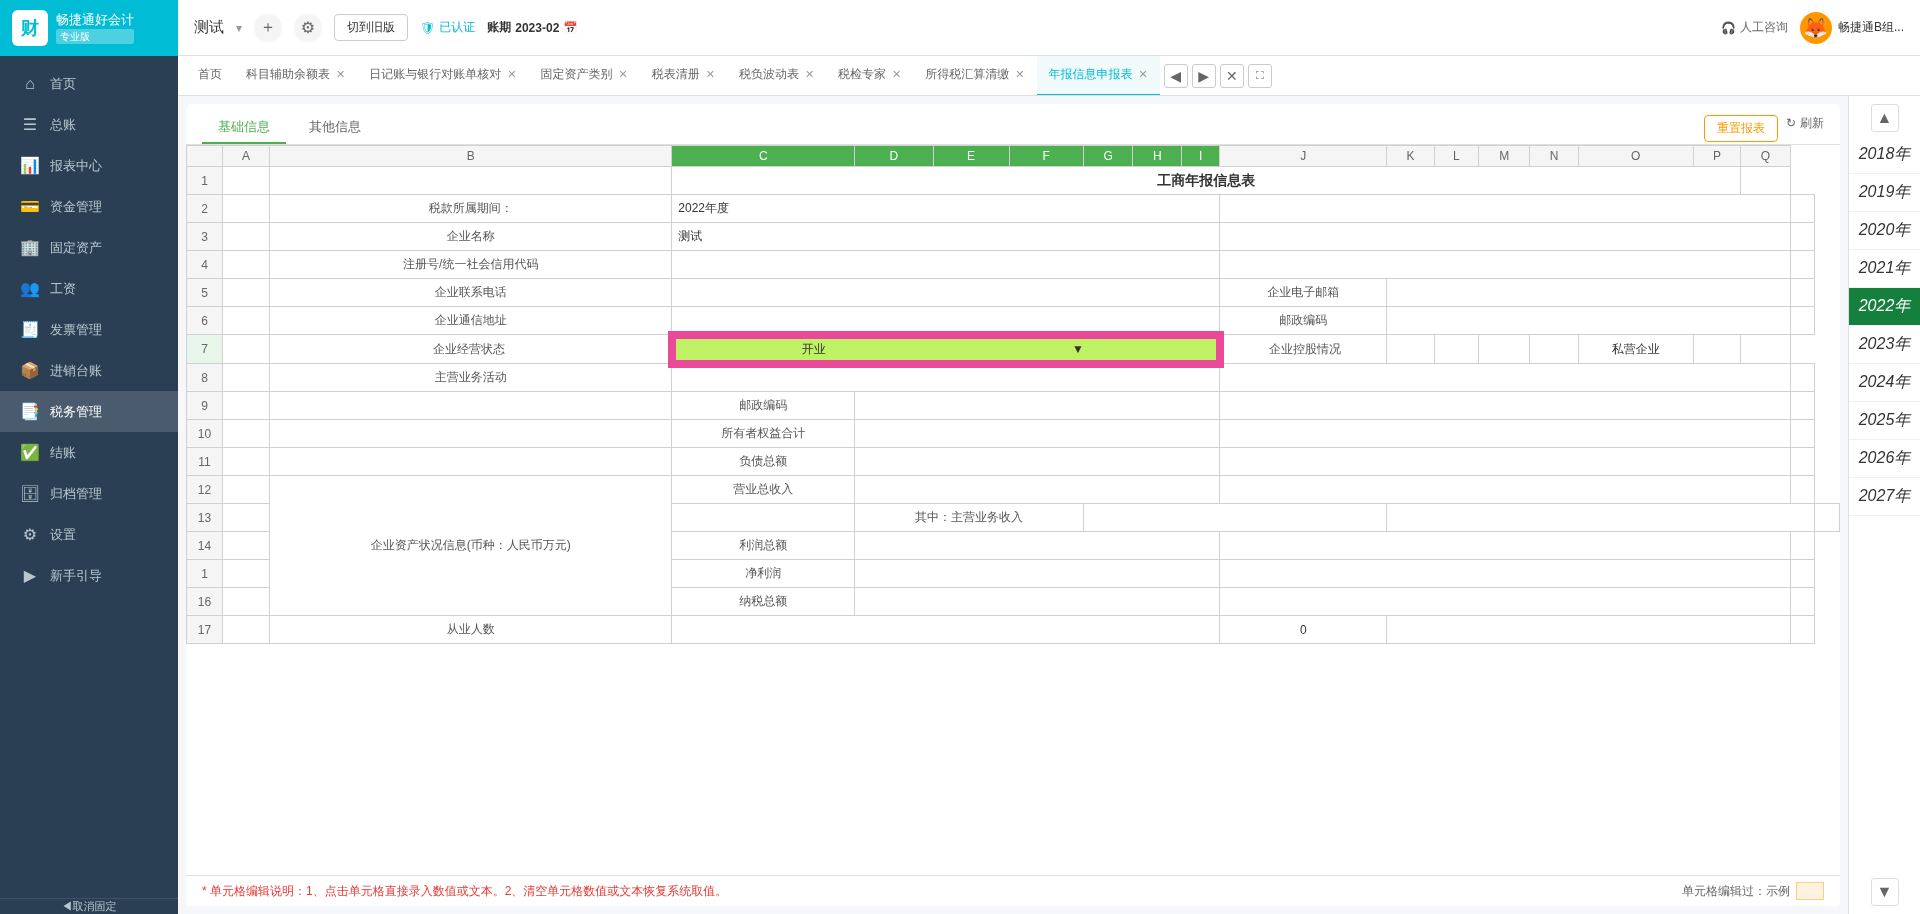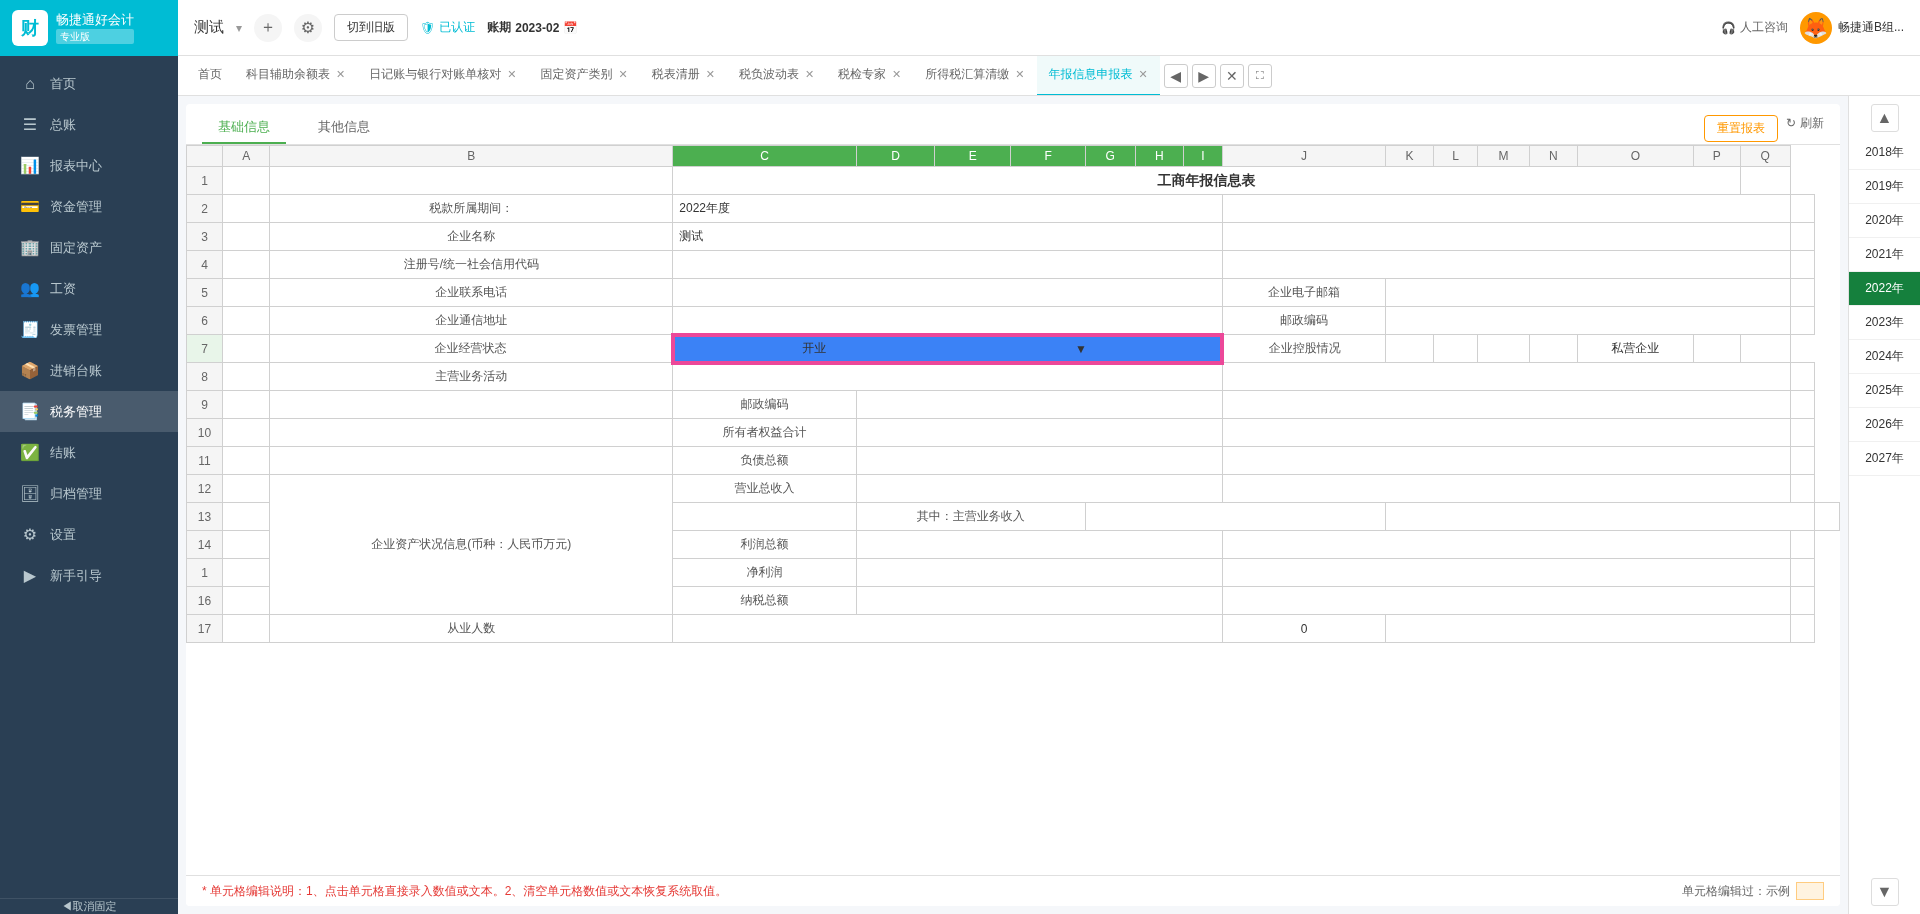--- a/index.html
+++ b/index.html
@@ -43,52 +43,52 @@
     .tabbar-nav { display: flex; align-items: center; gap: 4px; margin-left: 4px; }
     .tabbar-nav-btn { width: 24px; height: 24px; border: 1px solid #ccc; background: white; border-radius: 3px; cursor: pointer; display: flex; align-items: center; justify-content: center; font-size: 14px; color: #666; }
 
     
     .content { flex: 1; display: flex; overflow: hidden; background: #f5f7fa; }
 
     
     .sheet-container { flex: 1; display: flex; flex-direction: column; overflow: hidden; background: white; margin: 8px; border-radius: 4px; }
 
     
-    .subtab-bar { display: flex; align-items: center; padding: 8px 16px 0; border-bottom: 1px solid #e0e0e0; gap: 16px; }
+    .subtab-bar { display: flex; align-items: center; padding: 8px 16px 0; border-bottom: 1px solid #e0e0e0; gap: 7px; }
     .subtab { padding: 6px 16px; font-size: 13px; color: #666; cursor: pointer; border-bottom: 2px solid transparent; }
     .subtab.active { color: #4caf50; border-bottom: 2px solid #4caf50; }
     .subtab-actions { margin-left: auto; display: flex; gap: 8px; align-items: flex-start; }
     .btn-reset { border: 1px solid #ff9800; color: #ff9800; background: white; padding: 4px 12px; border-radius: 4px; cursor: pointer; font-size: 12px; }
     .btn-refresh { border: none; background: none; color: #666; cursor: pointer; font-size: 12px; display: flex; align-items: center; gap: 4px; }
 
     
     .spreadsheet-wrapper { flex: 1; overflow: auto; position: relative; }
     .spreadsheet { border-collapse: collapse; width: max-content; min-width: 100%; }
     .spreadsheet th, .spreadsheet td { border: 1px solid #d0d0d0; font-size: 12px; }
     .spreadsheet .row-header { background: #f5f5f5; text-align: center; color: #666; width: 36px; min-width: 36px; padding: 2px 4px; font-weight: normal; }
     .spreadsheet .col-header { background: #f5f5f5; text-align: center; color: #666; padding: 3px 8px; font-weight: normal; white-space: nowrap; }
     .spreadsheet .col-header.active { background: #4caf50; color: white; }
     .spreadsheet td { padding: 3px 6px; color: #333; white-space: nowrap; height: 28px; }
-    .spreadsheet td.selected { background: #3b82f6; border: 4px solid #ec4899; }
+    .spreadsheet td.selected { background: #bef264; border: 8px solid #ec4899; }
     .spreadsheet td.center { text-align: center; }
     .spreadsheet td.title-cell { text-align: center; font-size: 14px; font-weight: bold; }
     .spreadsheet td.label { text-align: center; color: #555; }
     .dropdown-cell { display: flex; align-items: center; justify-content: space-between; }
     .dropdown-cell span { flex: 1; text-align: center; }
 
     
     .status-bar { background: white; border-top: 1px solid #e0e0e0; padding: 6px 16px; display: flex; align-items: center; font-size: 12px; color: #e53935; flex-shrink: 0; }
     .status-bar .status-right { margin-left: auto; color: #666; display: flex; align-items: center; gap: 6px; }
     .status-example { width: 28px; height: 18px; background: #fff3e0; border: 1px solid #ffcc80; display: inline-block; }
 
     
     .year-panel { width: 72px; background: white; border-left: 1px solid #e0e0e0; display: flex; flex-direction: column; align-items: center; padding: 4px 0; overflow-y: auto; flex-shrink: 0; }
     .year-nav { display: flex; flex-direction: column; gap: 2px; width: 100%; align-items: center; padding: 4px; }
     .year-nav-btn { width: 28px; height: 28px; border: 1px solid #ddd; background: white; border-radius: 3px; cursor: pointer; display: flex; align-items: center; justify-content: center; font-size: 16px; color: #666; }
-    .year-item { width: 100%; text-align: center; padding: 8px 4px; font-size: 12px; color: #333; cursor: pointer; border-bottom: 1px solid #f0f0f0; }
+    .year-item { width: 100%; text-align: center; padding: 8px 4px; font-size: 16px; color: #333; cursor: pointer; border-bottom: 1px solid #f0f0f0; font-style: italic; }
     .year-item.active { background: #15803d; color: white; }
 
     
     ::-webkit-scrollbar { width: 8px; height: 8px; }
     ::-webkit-scrollbar-track { background: #f1f1f1; }
     ::-webkit-scrollbar-thumb { background: #ccc; border-radius: 4px; }
   </style>
 </head>
 <body>
 

